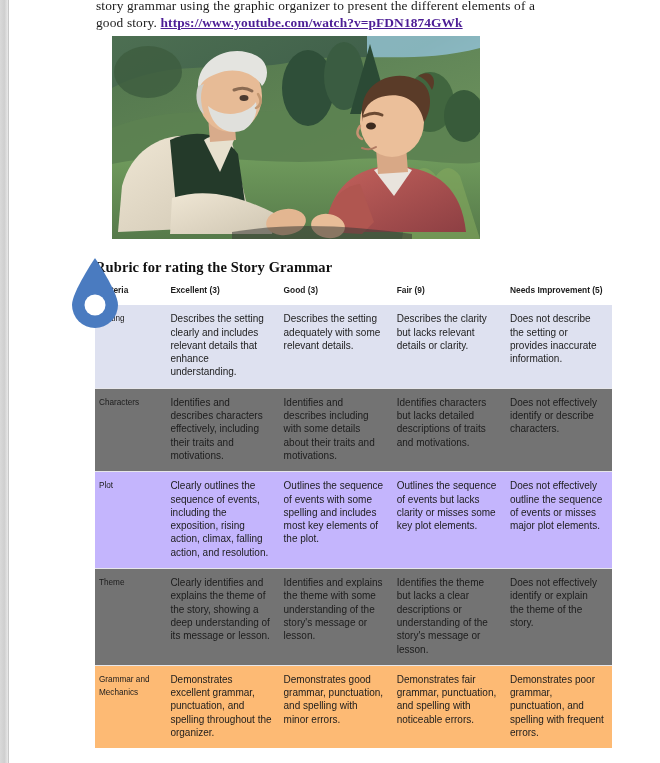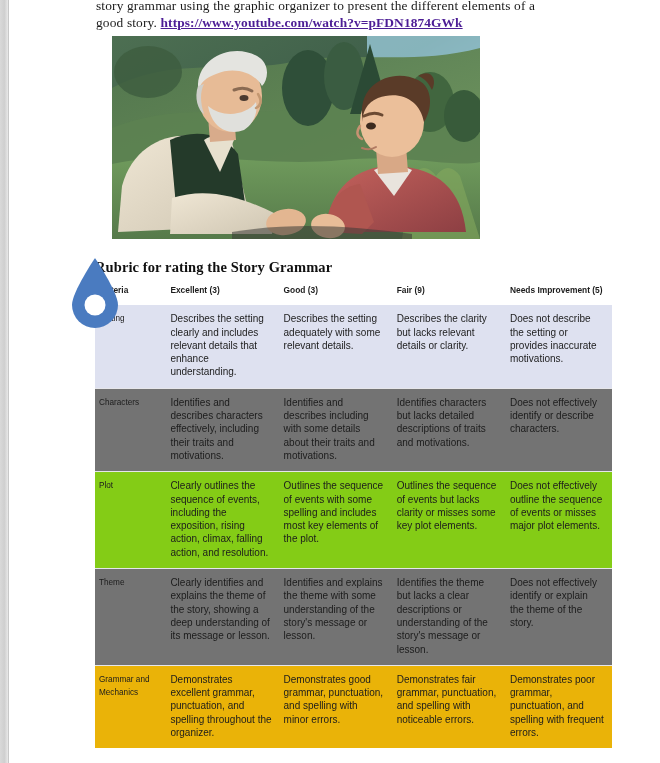--- a/index.html
+++ b/index.html
@@ -259,44 +259,44 @@
       <th>Fair (9)</th>
       <th>Needs Improvement (5)</th>
     </tr>
   </thead>
   <tbody id="rubric-table-body">
       <tr class="row-shaded" style="background: rgb(222, 225, 240);">
         <td class="criteria-cell">Setting</td>
         <td>Describes the setting clearly and includes relevant details that enhance understanding.</td>
         <td>Describes the setting adequately with some relevant details.</td>
         <td>Describes the clarity but lacks relevant details or clarity.</td>
-        <td>Does not describe the setting or provides inaccurate motivations.</td>
+        <td>Does not describe the setting or provides inaccurate information.</td>
       </tr>
       <tr class="row-plain">
         <td class="criteria-cell">Characters</td>
         <td>Identifies and describes characters effectively, including their traits and motivations.</td>
         <td>Identifies and describes including with some details about their traits and motivations.</td>
         <td>Identifies characters but lacks detailed descriptions of traits and motivations.</td>
         <td>Does not effectively identify or describe characters.</td>
       </tr>
-      <tr class="row-shaded" style="background: #84cc16;">
+      <tr class="row-shaded" style="background: #c4b5fd;">
         <td class="criteria-cell">Plot</td>
         <td>Clearly outlines the sequence of events, including the exposition, rising action, climax, falling action, and resolution.</td>
         <td>Outlines the sequence of events with some spelling and includes most key elements of the plot.</td>
         <td>Outlines the sequence of events but lacks clarity or misses some key plot elements.</td>
         <td>Does not effectively outline the sequence of events or misses major plot elements.</td>
       </tr>
       <tr class="row-plain">
         <td class="criteria-cell">Theme</td>
         <td>Clearly identifies and explains the theme of the story, showing a deep understanding of its message or lesson.</td>
         <td>Identifies and explains the theme with some understanding of the story's message or lesson.</td>
         <td>Identifies the theme but lacks a clear descriptions or understanding of the story's message or lesson.</td>
         <td>Does not effectively identify or explain the theme of the story.</td>
       </tr>
-      <tr class="row-shaded" style="background: #eab308;">
+      <tr class="row-shaded" style="background: #fdba74;">
         <td class="criteria-cell">Grammar and Mechanics</td>
         <td>Demonstrates excellent grammar, punctuation, and spelling throughout the organizer.</td>
         <td>Demonstrates good grammar, punctuation, and spelling with minor errors.</td>
         <td>Demonstrates fair grammar, punctuation, and spelling with noticeable errors.</td>
         <td>Demonstrates poor grammar, punctuation, and spelling with frequent errors.</td>
       </tr>
     </tbody>
 </table>
 
 </body></html>

